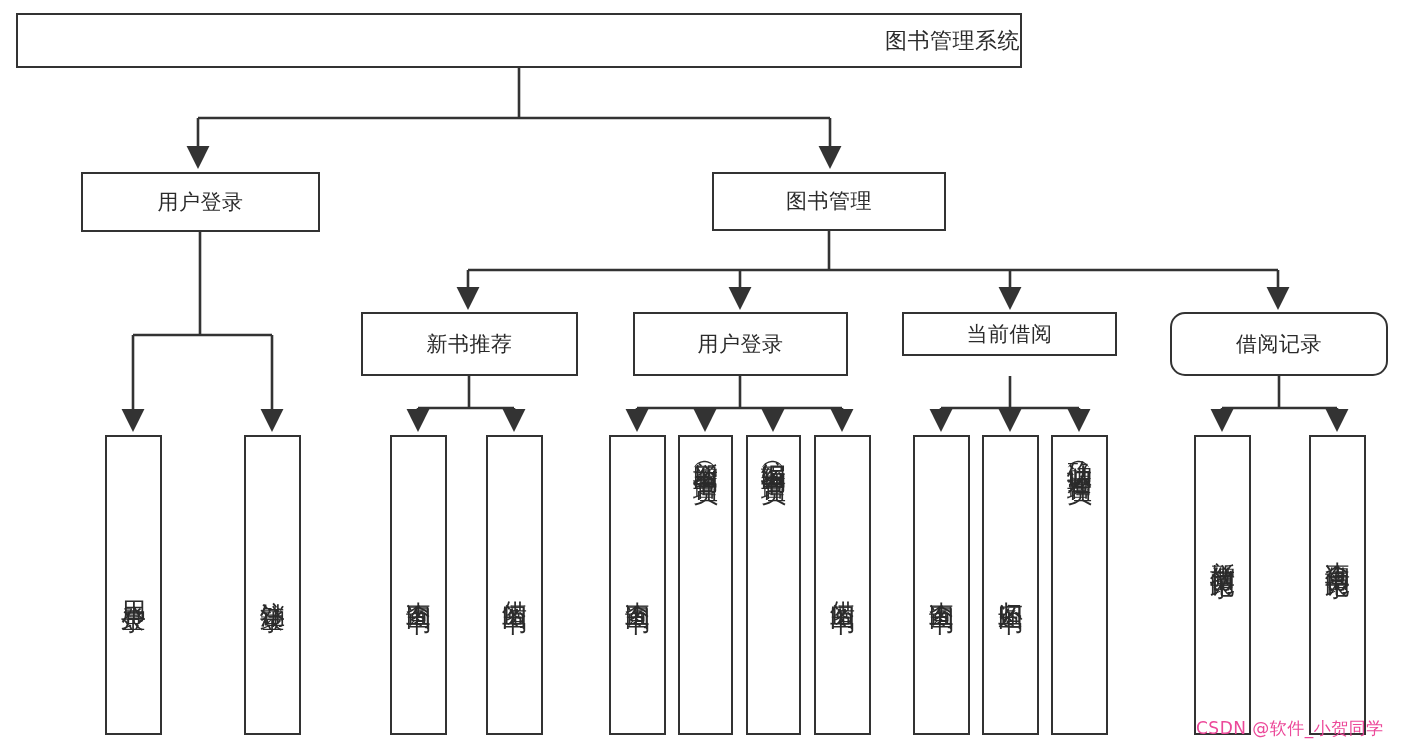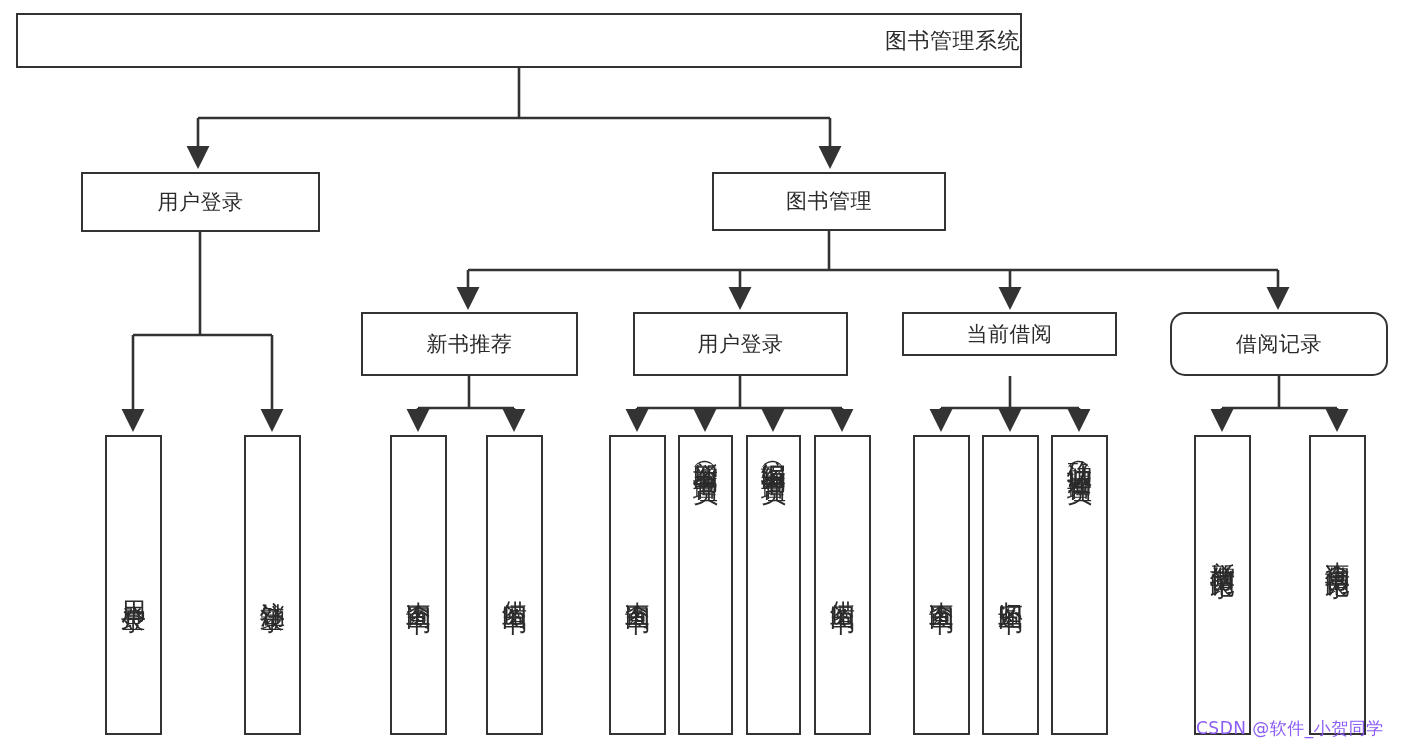--- a/index.html
+++ b/index.html
@@ -65,21 +65,21 @@
   }
   .node.vert.midsm .label {
     margin-top: 100px;
   }
   .node.vert.midxs .label {
     margin-top: 140px;
   }
   .watermark {
     position: absolute;
     font-size: 17px;
-    color: #8b5cf6;
+    color: #ec4899;
     white-space: nowrap;
     letter-spacing: 0.5px;
   }
 </style>
 </head>
 <body>
 
 <div id="canvas">
 
   <svg id="edges" viewBox="0 0 1405 747">

